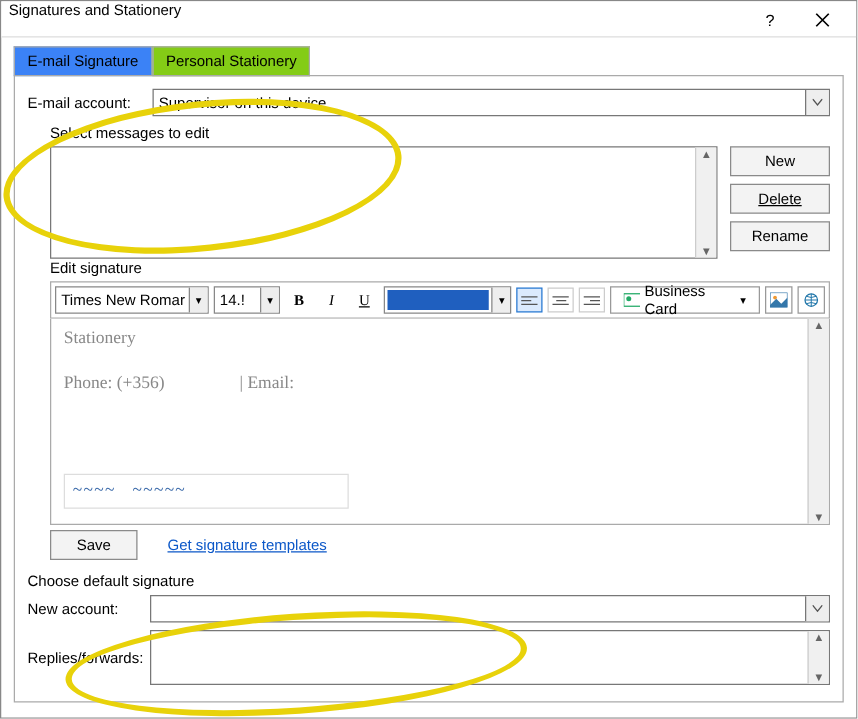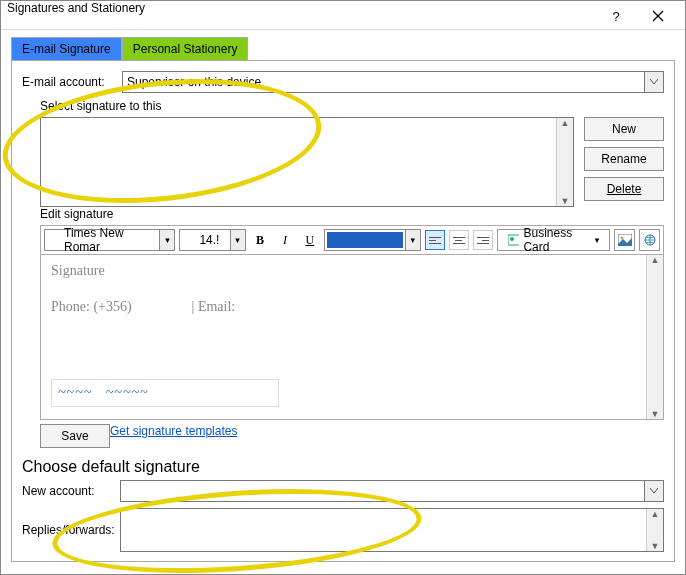--- a/index.html
+++ b/index.html
@@ -15,40 +15,40 @@
   .lbl{font-size:12px}
   .select{flex:1;height:20px;border:1px solid #777;background:#fff;display:flex;align-items:center;padding:0 4px;font-size:12px;position:relative}
   .select .arrow{position:absolute;right:0;top:0;width:18px;height:100%;border-left:1px solid #777;display:flex;align-items:center;justify-content:center;background:#eee}
   .list-area{display:flex;gap:10px}
   .siglist{flex:1;height:88px;border:1px solid #777;background:#fff;position:relative}
   .siglist .item{background:#0a63c2;color:#fff;padding:1px 4px;font-size:12px}
   .scroll{position:absolute;right:0;top:0;bottom:0;width:16px;background:#f0f0f0;border-left:1px solid #ccc;display:flex;flex-direction:column;align-items:center;justify-content:space-between;font-size:9px;color:#666}
   .btn-col{display:flex;flex-direction:column;gap:6px;width:80px}
   .btn{height:22px;border:1px solid #8a8a8a;background:#f3f3f3;display:flex;align-items:center;justify-content:center;font-size:12px}
   .toolbar{display:flex;align-items:center;gap:4px;border:1px solid #aaa;padding:3px;background:#fff}
-  .tb-drop{height:20px;border:1px solid #888;background:#fff;display:flex;align-items:center;padding:0 16px 0 19px;font-size:12px;position:relative}
+  .tb-drop{height:20px;border:1px solid #888;background:#fff;display:flex;align-items:center;padding:0 16px 0 4px;font-size:12px;position:relative}
   .tb-drop .arrow{position:absolute;right:0;top:0;width:14px;height:100%;border-left:1px solid #888;display:flex;align-items:center;justify-content:center;background:#eee;font-size:9px}
   .tb-btn{width:22px;height:20px;display:flex;align-items:center;justify-content:center;border:1px solid transparent;font-size:12px;font-family:"Times New Roman",serif}
   .tb-btn.b{font-weight:bold}
   .tb-btn.i{font-style:italic}
   .tb-btn.u{text-decoration:underline}
   .color-drop{width:110px;height:20px;border:1px solid #888;position:relative;display:flex}
   .color-swatch{flex:1;margin:2px;background:#1f5fbf}
   .align{width:22px;height:20px;border:1px solid #ccc;display:flex;flex-direction:column;justify-content:center;gap:2px;padding:3px;box-sizing:border-box}
   .align .ln{height:1px;background:#555}
   .align.sel{border-color:#2a7ad1;background:#dbeafd}
   .bizcard{height:20px;border:1px solid #999;display:flex;align-items:center;padding:0 10px;gap:4px;font-size:12px}
   .iconbox{width:22px;height:20px;border:1px solid #999;display:flex;align-items:center;justify-content:center}
   .editor{border:1px solid #aaa;border-top:none;height:148px;background:#fff;position:relative;padding:8px 10px;font-family:"Times New Roman",serif;color:#888;font-size:14px}
   .editor .scroll{top:0}
   .sig-img{position:absolute;left:10px;bottom:12px;width:220px;height:26px;background:#fff;border:1px solid #ddd;display:flex;align-items:center;justify-content:flex-start;padding-left:6px}
   .sig-scribble{color:#3767a8;font-style:italic;font-family:cursive;font-size:14px;letter-spacing:1px}
-  .saverow{display:flex;align-items:flex-start;gap:0;margin-top:4px}
+  .saverow{display:flex;align-items:center;gap:24px;margin-top:4px}
   .link{color:#0b57c8;text-decoration:underline}
-  .section-title{font-size:16px;margin:10px 0 4px 0}
+  .section-title{font-size:12px;margin:10px 0 4px 0}
   .choose-row{display:flex;align-items:center;margin-bottom:6px}
   .choose-row .lbl{width:98px}
   
   .oval{position:absolute;border:5px solid #e8d20a;border-radius:50%;pointer-events:none}
   svg{display:block}
 </style>
 </head>
 <body>
 
 <div class="window">
@@ -75,38 +75,38 @@
       <div class="select">
         <span>Supervisor on this device</span>
         <div class="arrow">
             <svg width="8" height="6">
               <path d="M0 0 L4 5 L8 0" fill="none" stroke="#555"></path>
             </svg>
           </div>
       </div>
     </div>
 
-    <div class="lbl" style="margin:2px 0 4px 18px">Select signature to this</div>
+    <div class="lbl" style="margin:2px 0 4px 18px">Select messages to edit</div>
 
     <div class="list-area" style="margin-left:18px">
       <div class="siglist">
         <div class="scroll">
             <span>▲</span>
             <span>▼</span>
           </div>
       </div>
       <div class="btn-col">
         <div class="btn">
             <span>New</span>
           </div>
         <div class="btn">
+            <span style="text-decoration:underline">Delete</span>
+          </div>
+        <div class="btn">
             <span>Rename</span>
-          </div>
-        <div class="btn">
-            <span style="text-decoration:underline">Delete</span>
           </div>
       </div>
     </div>
 
     <div class="lbl" style="margin:0 0 4px 18px">Edit signature</div>
 
     <div class="toolbar" style="margin-left:18px">
       <div class="tb-drop" style="width:110px">
           <span>Times New Romar</span>
           <div class="arrow">▾</div>
@@ -154,21 +154,21 @@
       </div>
       <div class="iconbox">
         <svg width="14" height="14">
             <circle cx="7" cy="7" r="5" fill="none" stroke="#27a"></circle>
             <path d="M2 7 H12 M7 2 V12 M3 4 Q7 6 11 4 M3 10 Q7 8 11 10" fill="none" stroke="#27a" stroke-width="0.8"></path>
           </svg>
       </div>
     </div>
 
     <div class="editor" style="margin-left:18px">
-      <div>Signature</div>
+      <div>Stationery</div>
       <div style="margin-top:20px"><span>Phone: (+356)</span><span style="margin-left:60px">| Email:</span></div>
       <div class="sig-img">
           <span class="sig-scribble">~~~~ &nbsp; ~~~~~</span>
         </div>
       <div class="scroll">
           <span>▲</span>
           <span>▼</span>
         </div>
     </div>
 

